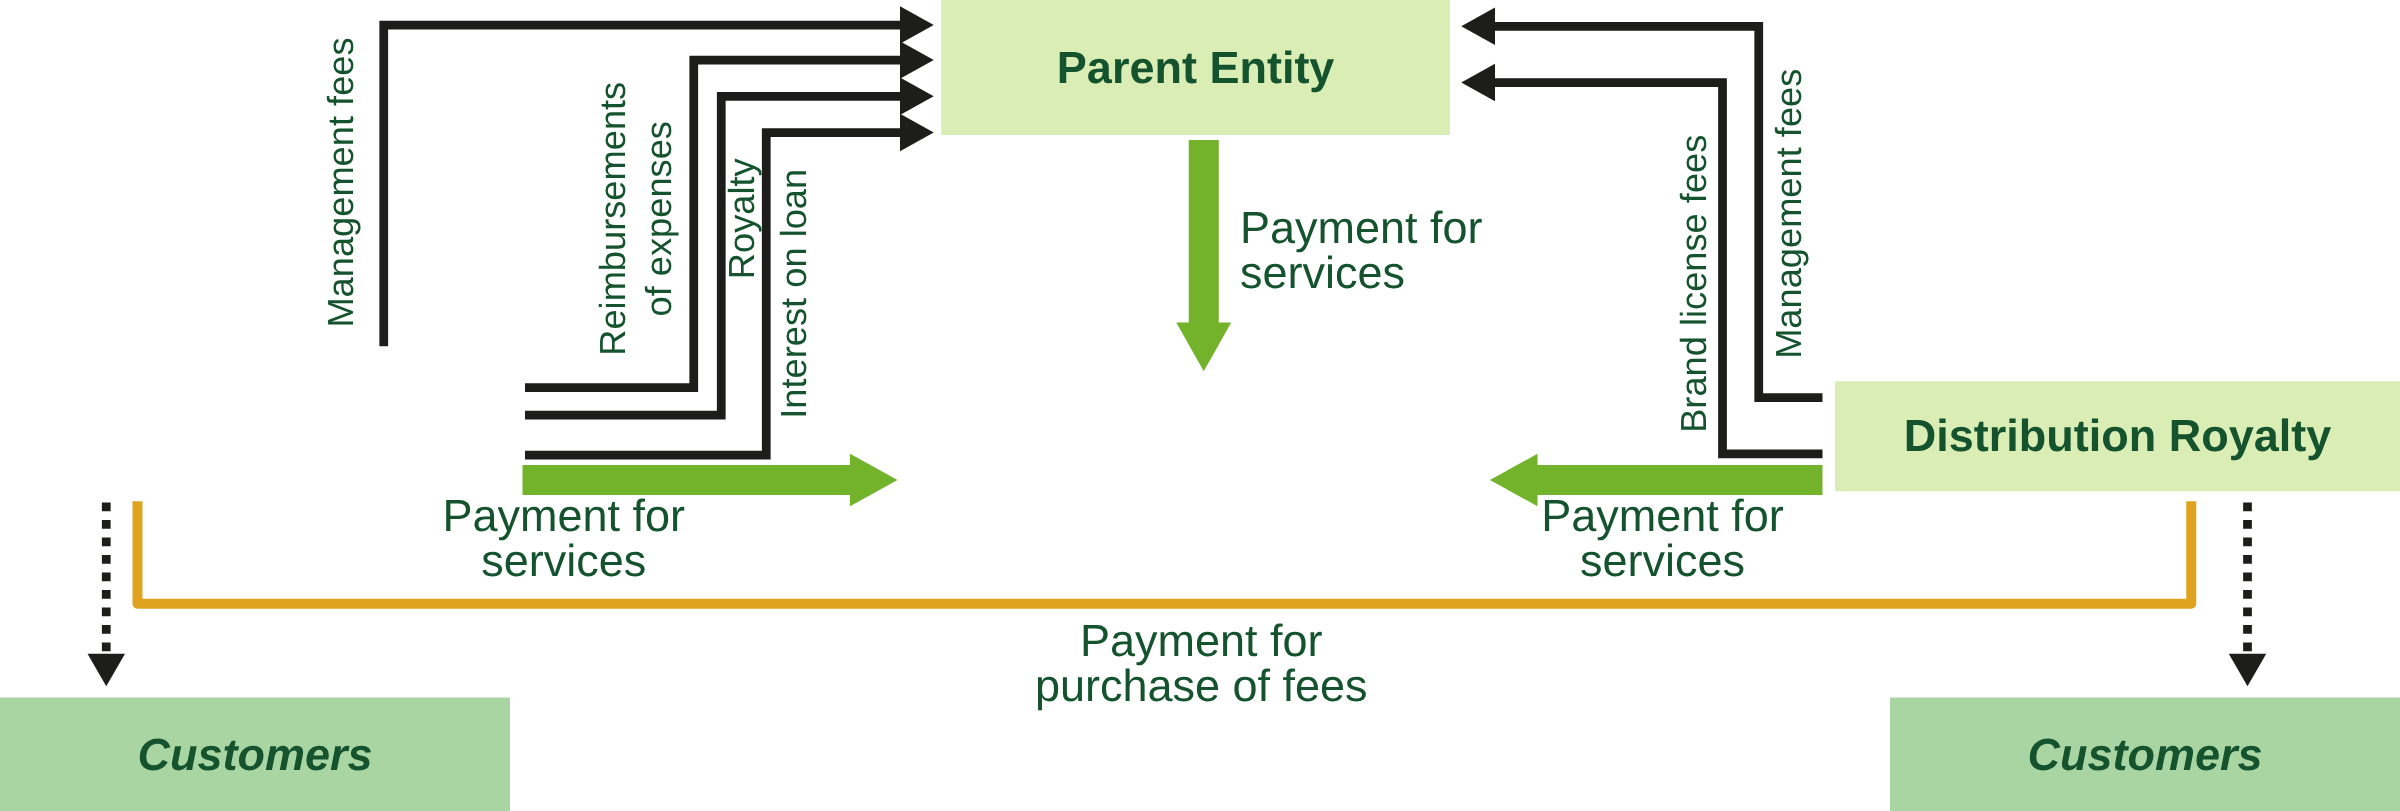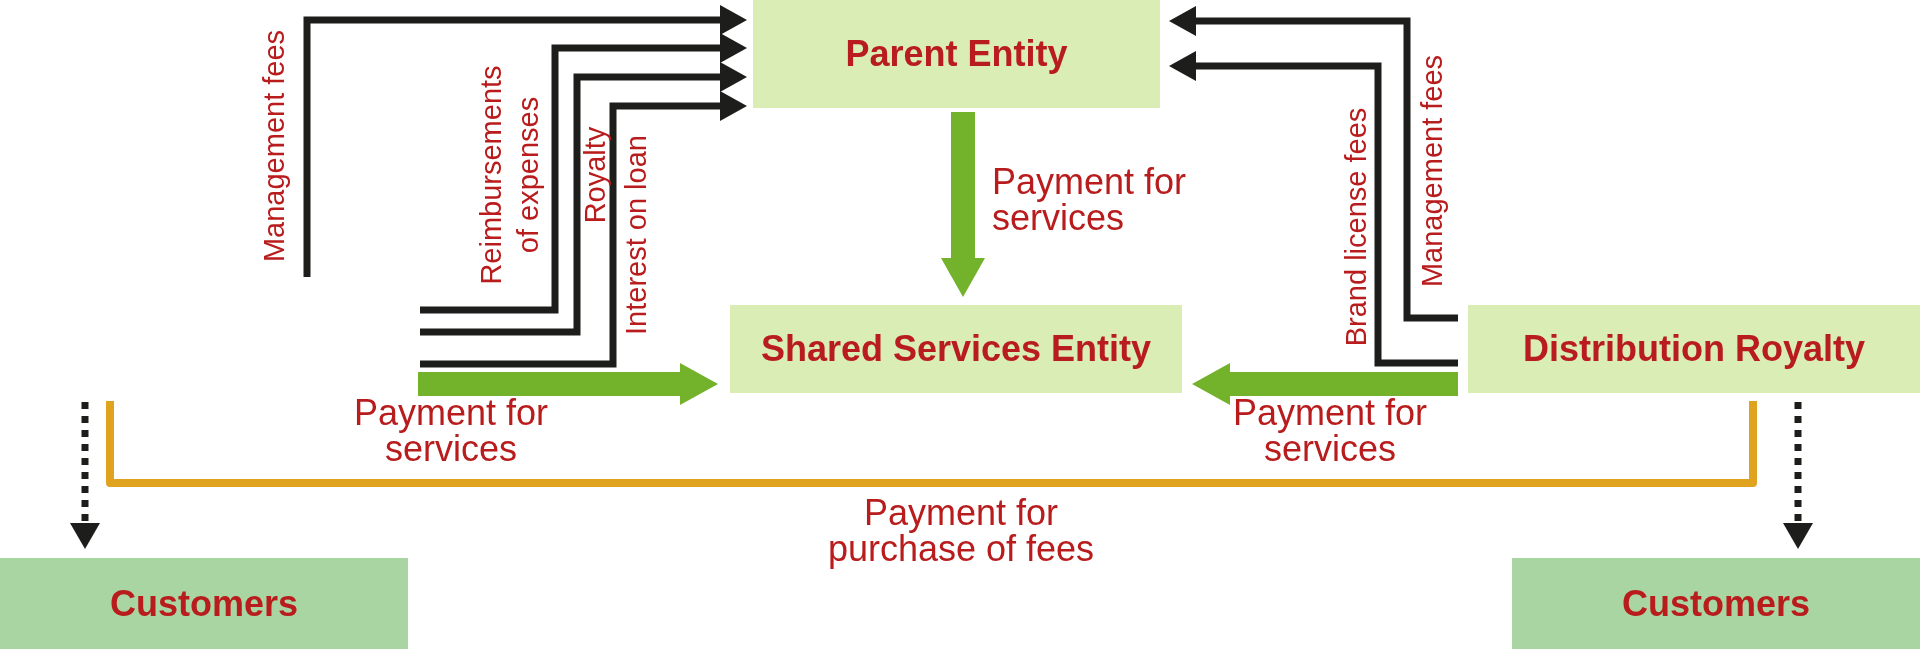--- a/index.html
+++ b/index.html
@@ -1,32 +1,32 @@
 <!DOCTYPE html>
 <html><head>
 <meta charset="utf-8">
 <style>
   html,body{margin:0;padding:0;background:#ffffff;}
   .stage{
     position:relative;
     width:1920px;height:649px;
     background:#ffffff;
     font-family:"Liberation Sans",sans-serif;
-    color:#b91c1c;
+    color:#14532d;
     overflow:hidden;
   }
   .layer{position:absolute;left:0;top:0;width:1920px;height:649px;}
   .box{
     position:absolute;
     display:flex;align-items:center;justify-content:center;
     font-weight:bold;font-size:36px;letter-spacing:0;
     text-align:center;
   }
   .box-light{background:#d9edb4;}
-  .box-medium{background:#a9d5a3;}
+  .box-medium{background:#a9d5a3;font-style:italic;}
   .lbl{
     position:absolute;
     font-size:36px;line-height:36px;
     white-space:nowrap;
   }
   .lbl-center{transform:translate(-50%,0);text-align:center;}
   .vlbl{
     position:absolute;
     font-size:29px;line-height:37px;
     white-space:nowrap;text-align:center;
@@ -104,23 +104,20 @@
       <line class="dot" x1="1798" y1="402" x2="1798" y2="524"></line>
       <polygon class="kf" points="1798,549 1783,523 1813,523"></polygon>
     </g>
   </svg>
 
   <div class="box box-light" style="left:753px;top:0px;width:407px;height:108px">
     <span>Parent Entity</span>
   </div>
 
 
-  <div class="box box-light" style="left:730px;top:305px;width:452px;height:88px">
-    <span>Shared Services Entity</span>
-  </div>
 
   <div class="box box-light" style="left:1468px;top:305px;width:452px;height:88px">
     <span>Distribution Royalty</span>
   </div>
 
   <div class="box box-medium" style="left:0px;top:558px;width:408px;height:91px">
     <span>Customers</span>
   </div>
 
   <div class="box box-medium" style="left:1512px;top:558px;width:408px;height:91px">

